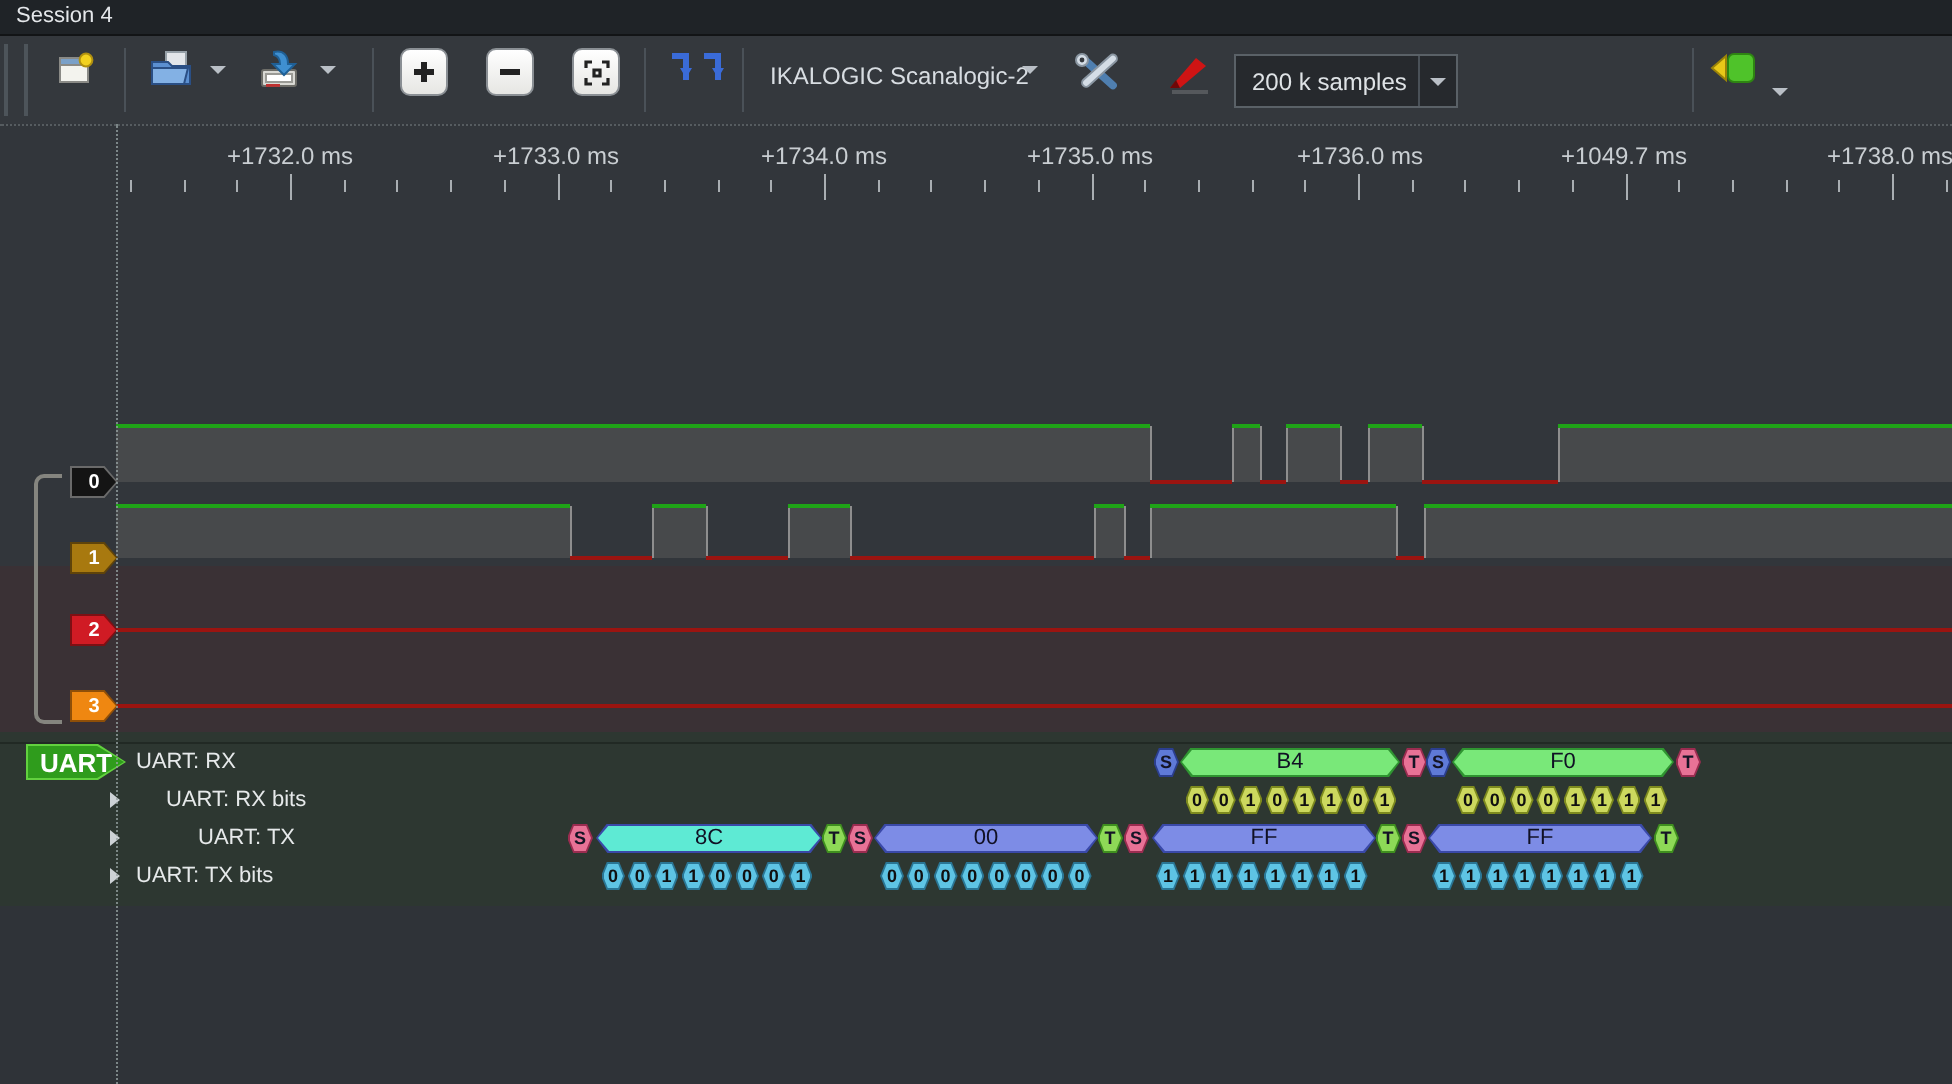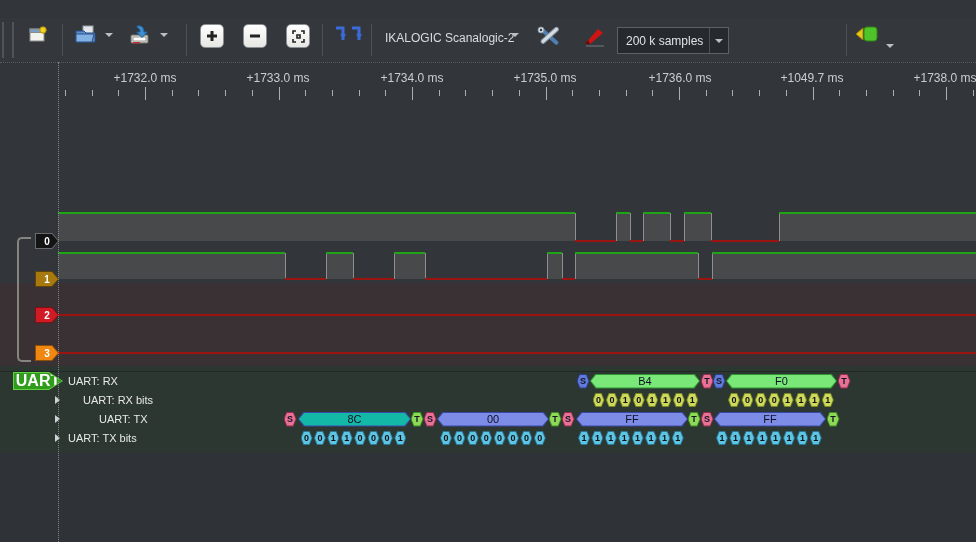--- a/index.html
+++ b/index.html
@@ -60,20 +60,23 @@
   .hexm .shape-in{font-size:9px;font-weight:bold;color:#141425;}
   .bithex .shape-in{font-size:9px;font-weight:bold;color:#101010;}
   .capsule .shape-in{font-size:11px;color:#101024;}
   svg{display:block;}
 </style>
 </head>
 <body>
 
 <div class="app">
 
+  <div class="titlebar">
+    <span>Session 4</span>
+  </div>
 
   <div class="toolbar">
     <div class="grip"></div>
 
     <div class="ticon" style="left:27px;">
       <span>
         <svg width="22" height="22" viewBox="0 0 22 22">
           <rect x="3" y="5" width="14" height="12" fill="#f3f3ee" stroke="#8a8a86"></rect>
           <rect x="3" y="5" width="14" height="3.5" fill="#7aa0c8" stroke="#8a8a86"></rect>
           <circle cx="16" cy="6" r="3.2" fill="#f2d11f" stroke="#b09010"></circle>
@@ -311,21 +314,21 @@
     <div class="ctag pent" style="left: 35px; top: 271px; width: 24px; height: 16px; background: rgb(95, 67, 10);">
       <div class="inner pent-in" style="background: rgb(168, 121, 15);">1</div>
     </div>
     <div class="ctag pent" style="left: 35px; top: 307px; width: 24px; height: 16px; background: rgb(125, 16, 20);">
       <div class="inner pent-in" style="background: rgb(208, 27, 36);">2</div>
     </div>
     <div class="ctag pent" style="left: 35px; top: 345px; width: 24px; height: 16px; background: rgb(143, 79, 8);">
       <div class="inner pent-in" style="background: rgb(239, 135, 17);">3</div>
     </div>
     <div class="ctag pent" style="left: 13px; top: 372px; width: 50px; height: 18px; background: rgb(98, 209, 63);">
-      <div class="inner pent-in" style="background: rgb(47, 156, 28); font-size: 16px;">UART</div>
+      <div class="inner pent-in" style="background: rgb(47, 156, 28); font-size: 13px;">UART</div>
     </div>
     <div class="rowlabel" style="left: 68px; top: 381px;">UART: RX</div>
     <div class="rowarrow" style="left: 55px; top: 400px;"></div>
     <div class="rowlabel" style="left: 68px; top: 400px; margin-left: 15px;">UART: RX bits</div>
     <div class="rowarrow" style="left: 55px; top: 419px;"></div>
     <div class="rowlabel" style="left: 68px; top: 419px; padding-left: 31px;">UART: TX</div>
     <div class="rowarrow" style="left: 55px; top: 438px;"></div>
     <div class="rowlabel" style="left: 68px; top: 438px;">UART: TX bits</div>
     <div class="hexm hexshape" style="left: 576.5px; top: 373.5px; width: 13px; height: 15px; background: rgb(43, 62, 142);">
       <div class="shape-in hexshape" style="background: rgb(95, 122, 216);">S</div>
@@ -342,21 +345,21 @@
     <div class="capsule capshape" style="left: 726px; top: 373.5px; width: 111px; height: 15px; background: rgb(47, 148, 49);">
       <div class="shape-in capshape" style="background: rgb(121, 232, 121);">F0</div>
     </div>
     <div class="hexm hexshape" style="left: 837.5px; top: 373.5px; width: 13px; height: 15px; background: rgb(154, 44, 80);">
       <div class="shape-in hexshape" style="background: rgb(232, 114, 150);">T</div>
     </div>
     <div class="hexm hexshape" style="left: 283.5px; top: 411.5px; width: 13px; height: 15px; background: rgb(154, 44, 80);">
       <div class="shape-in hexshape" style="background: rgb(232, 114, 150);">S</div>
     </div>
     <div class="capsule capshape" style="left: 298px; top: 411.5px; width: 113px; height: 15px; background: rgb(58, 73, 168);">
-      <div class="shape-in capshape" style="background: #14b8a6;">8C</div>
+      <div class="shape-in capshape" style="background: #5eead4;">8C</div>
     </div>
     <div class="hexm hexshape" style="left: 410.5px; top: 411.5px; width: 13px; height: 15px; background: rgb(63, 143, 31);">
       <div class="shape-in hexshape" style="background: rgb(142, 217, 87);">T</div>
     </div>
     <div class="hexm hexshape" style="left: 423.5px; top: 411.5px; width: 13px; height: 15px; background: rgb(154, 44, 80);">
       <div class="shape-in hexshape" style="background: rgb(232, 114, 150);">S</div>
     </div>
     <div class="capsule capshape" style="left: 437px; top: 411.5px; width: 112px; height: 15px; background: rgb(58, 73, 168);">
       <div class="shape-in capshape" style="background: rgb(125, 140, 230);">00</div>
     </div>

